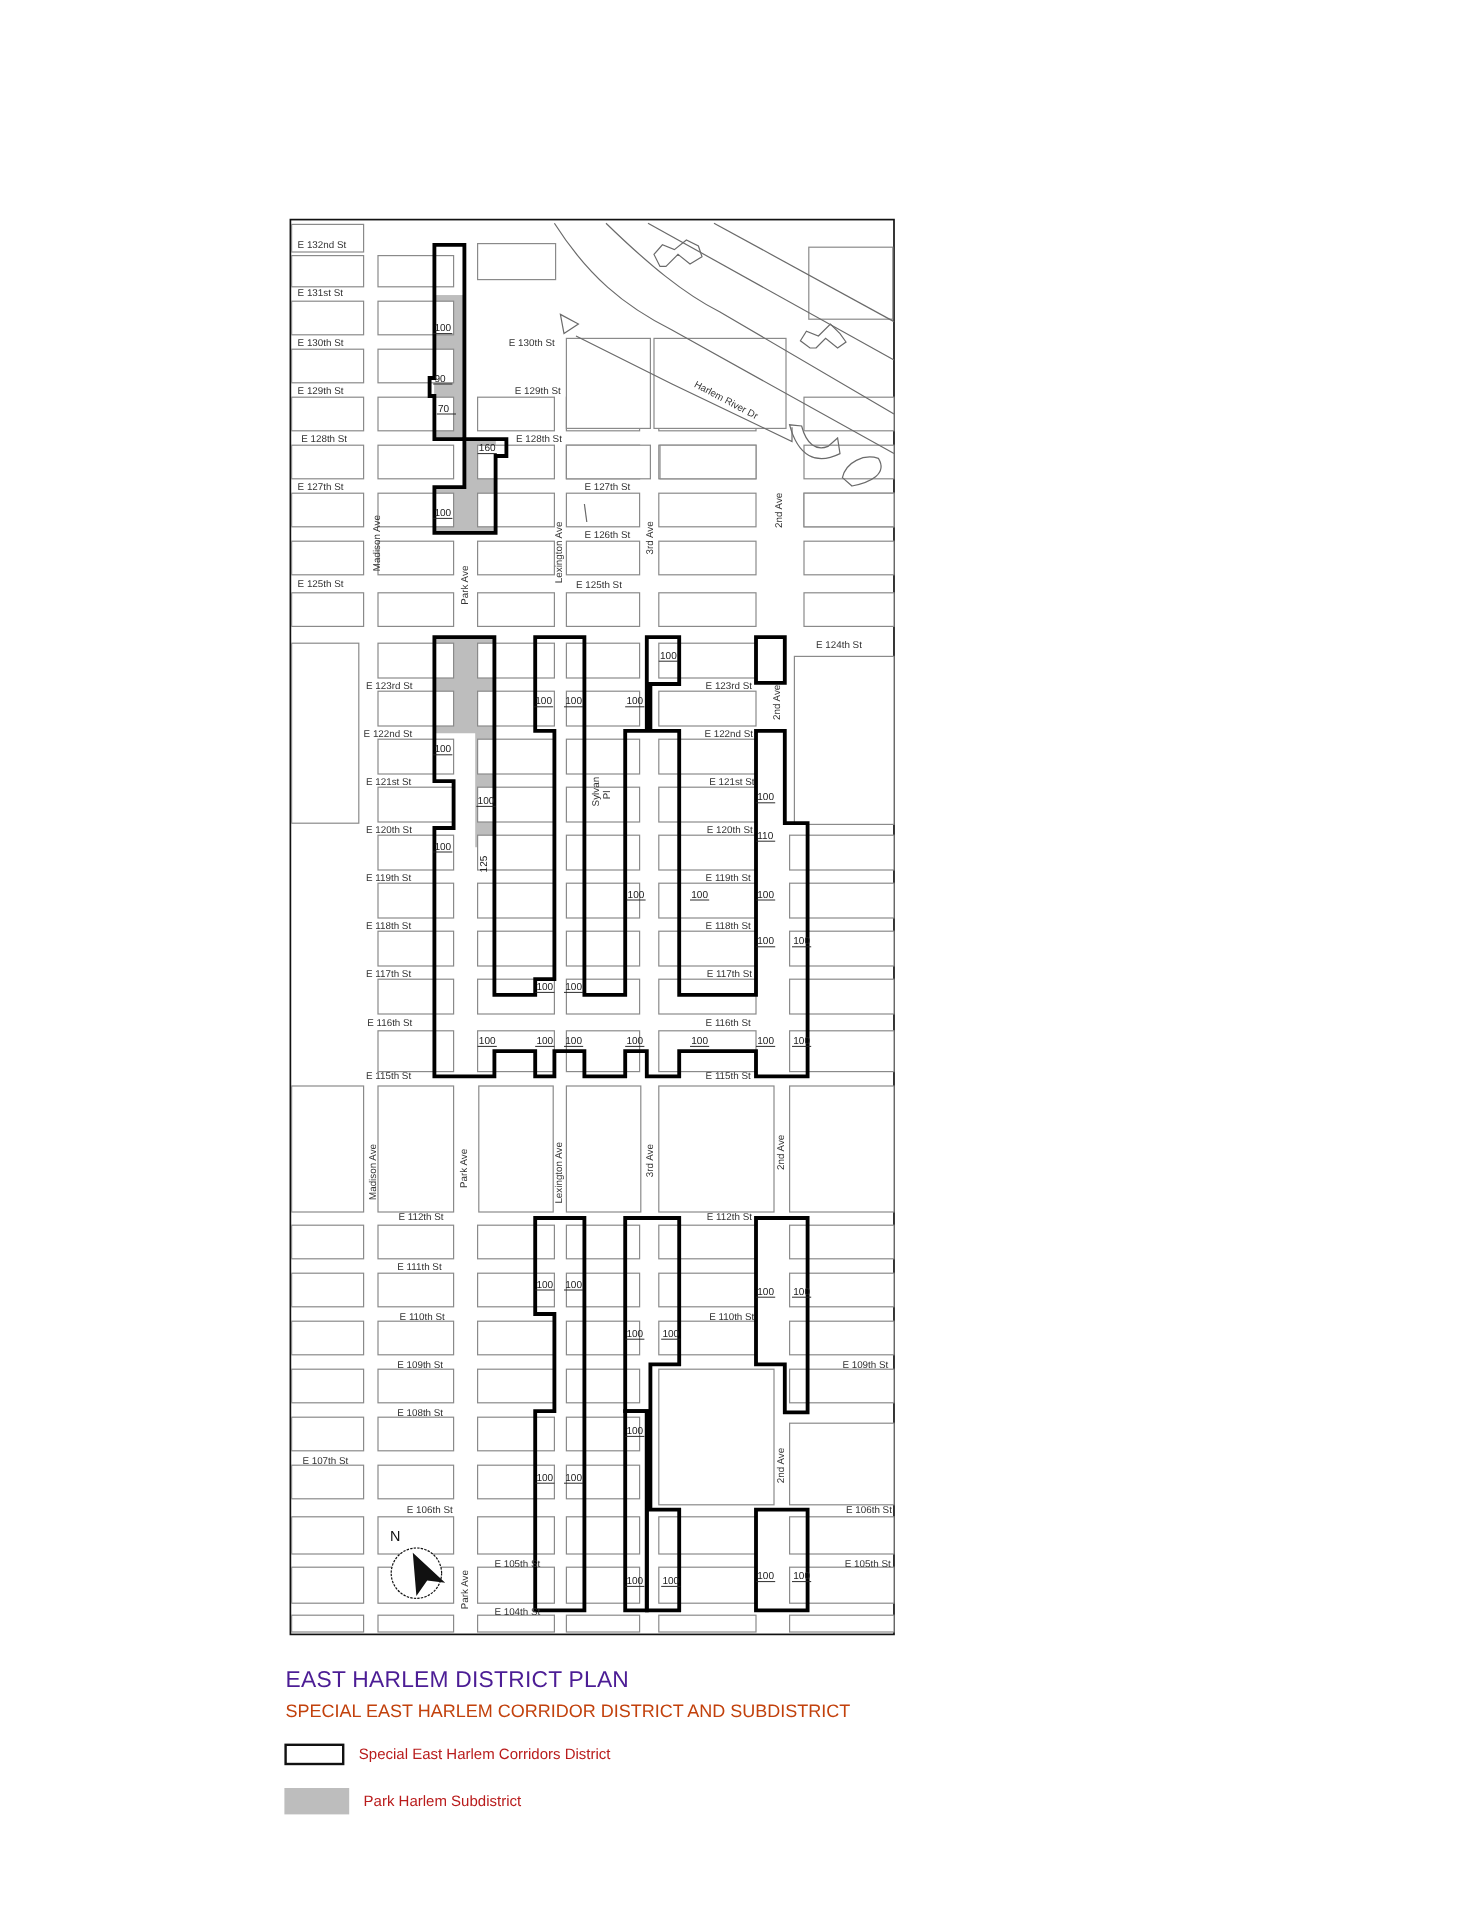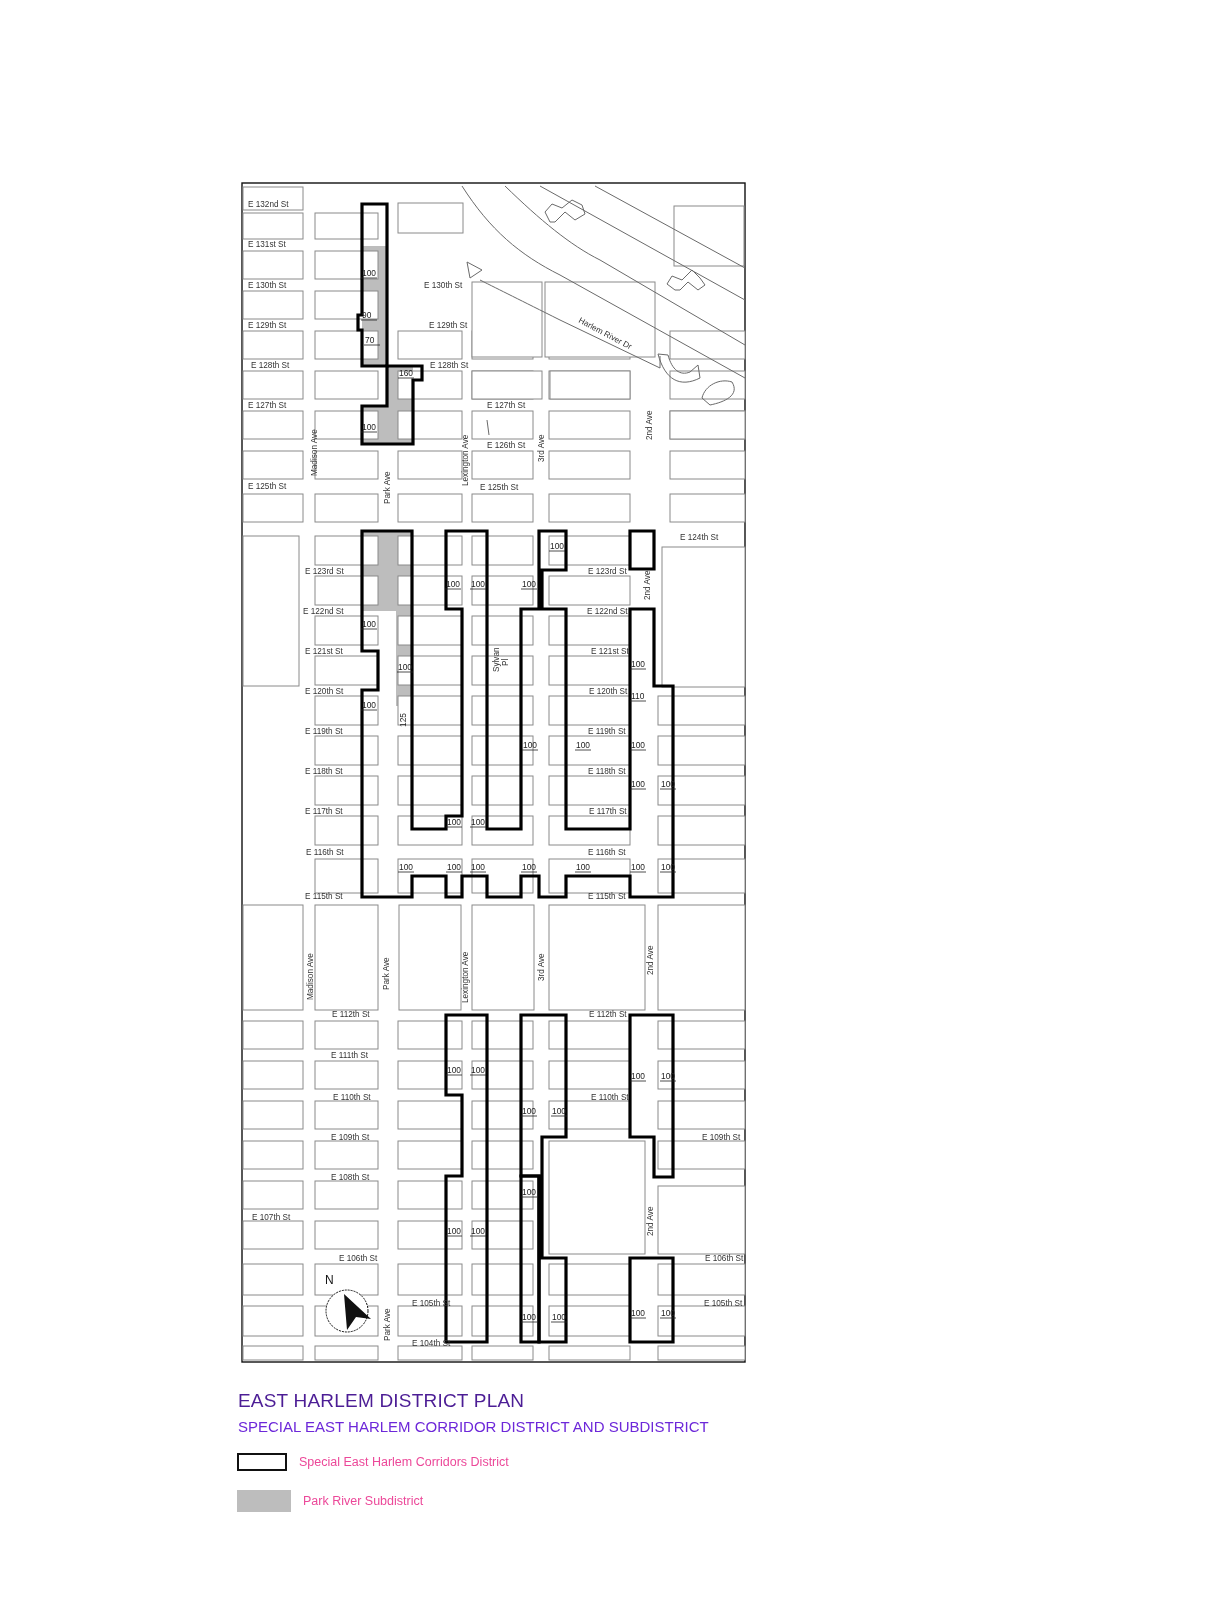--- a/index.html
+++ b/index.html
@@ -7,25 +7,25 @@
   #map { position:absolute; left:0; top:0; }
   .blk { fill:#ffffff; stroke:#8a8a8a; stroke-width:1; }
   .road { fill:none; stroke:#6a6a6a; stroke-width:1; }
   .district { fill:none; stroke:#000; stroke-width:3.2; stroke-linejoin:miter; }
   .sub { fill:#bdbdbd; stroke:none; }
   .st { font-family:"Liberation Sans", sans-serif; font-size:8.2px; fill:#333; }
   .av { font-family:"Liberation Sans", sans-serif; font-size:8.2px; fill:#333; }
   .dim { font-family:"Liberation Sans", sans-serif; font-size:8.4px; fill:#222; }
   .dimline { stroke:#222; stroke-width:0.8; }
   .title { position:absolute; left:238px; top:1390px; font-size:19px; color:#4c1d95; letter-spacing:0.2px; }
-  .subtitle { position:absolute; left:238px; top:1418px; font-size:15px; color:#6d28d9; }
+  .subtitle { position:absolute; left:238px; top:1418px; font-size:15px; color:#c2410c; }
   .legend-row { position:absolute; left:237px; display:flex; align-items:center; }
   .swatch-outline { width:50px; height:18px; border:2.5px solid #111; box-sizing:border-box; background:#fff; }
   .swatch-fill { width:54px; height:22px; background:#bdbdbd; }
-  .legend-label { margin-left:12px; font-size:12.5px; color:#ec4899; }
+  .legend-label { margin-left:12px; font-size:12.5px; color:#b91c1c; }
 </style>
 </head>
 <body>
 
 <svg id="map" width="1217" height="1600" viewBox="0 0 1217 1600">
 
   <rect x="242" y="183" width="503" height="1179" fill="#fff" stroke="#111" stroke-width="1.4"></rect>
 
   <g>
     <polygon class="sub" points="362,246 387,246 387,366 413,366 413,444 362,444 362,406 387,406 387,366 362,366"></polygon>
@@ -373,14 +373,14 @@
 
 <div class="title">EAST HARLEM DISTRICT PLAN</div>
 <div class="subtitle">SPECIAL EAST HARLEM CORRIDOR DISTRICT AND SUBDISTRICT</div>
 
 <div class="legend-row" style="top:1453px;">
   <div class="swatch-outline"></div>
   <span class="legend-label">Special East Harlem Corridors District</span>
 </div>
 <div class="legend-row" style="top:1490px;">
   <div class="swatch-fill"></div>
-  <span class="legend-label">Park River Subdistrict</span>
+  <span class="legend-label">Park Harlem Subdistrict</span>
 </div>
 
 </body></html>

